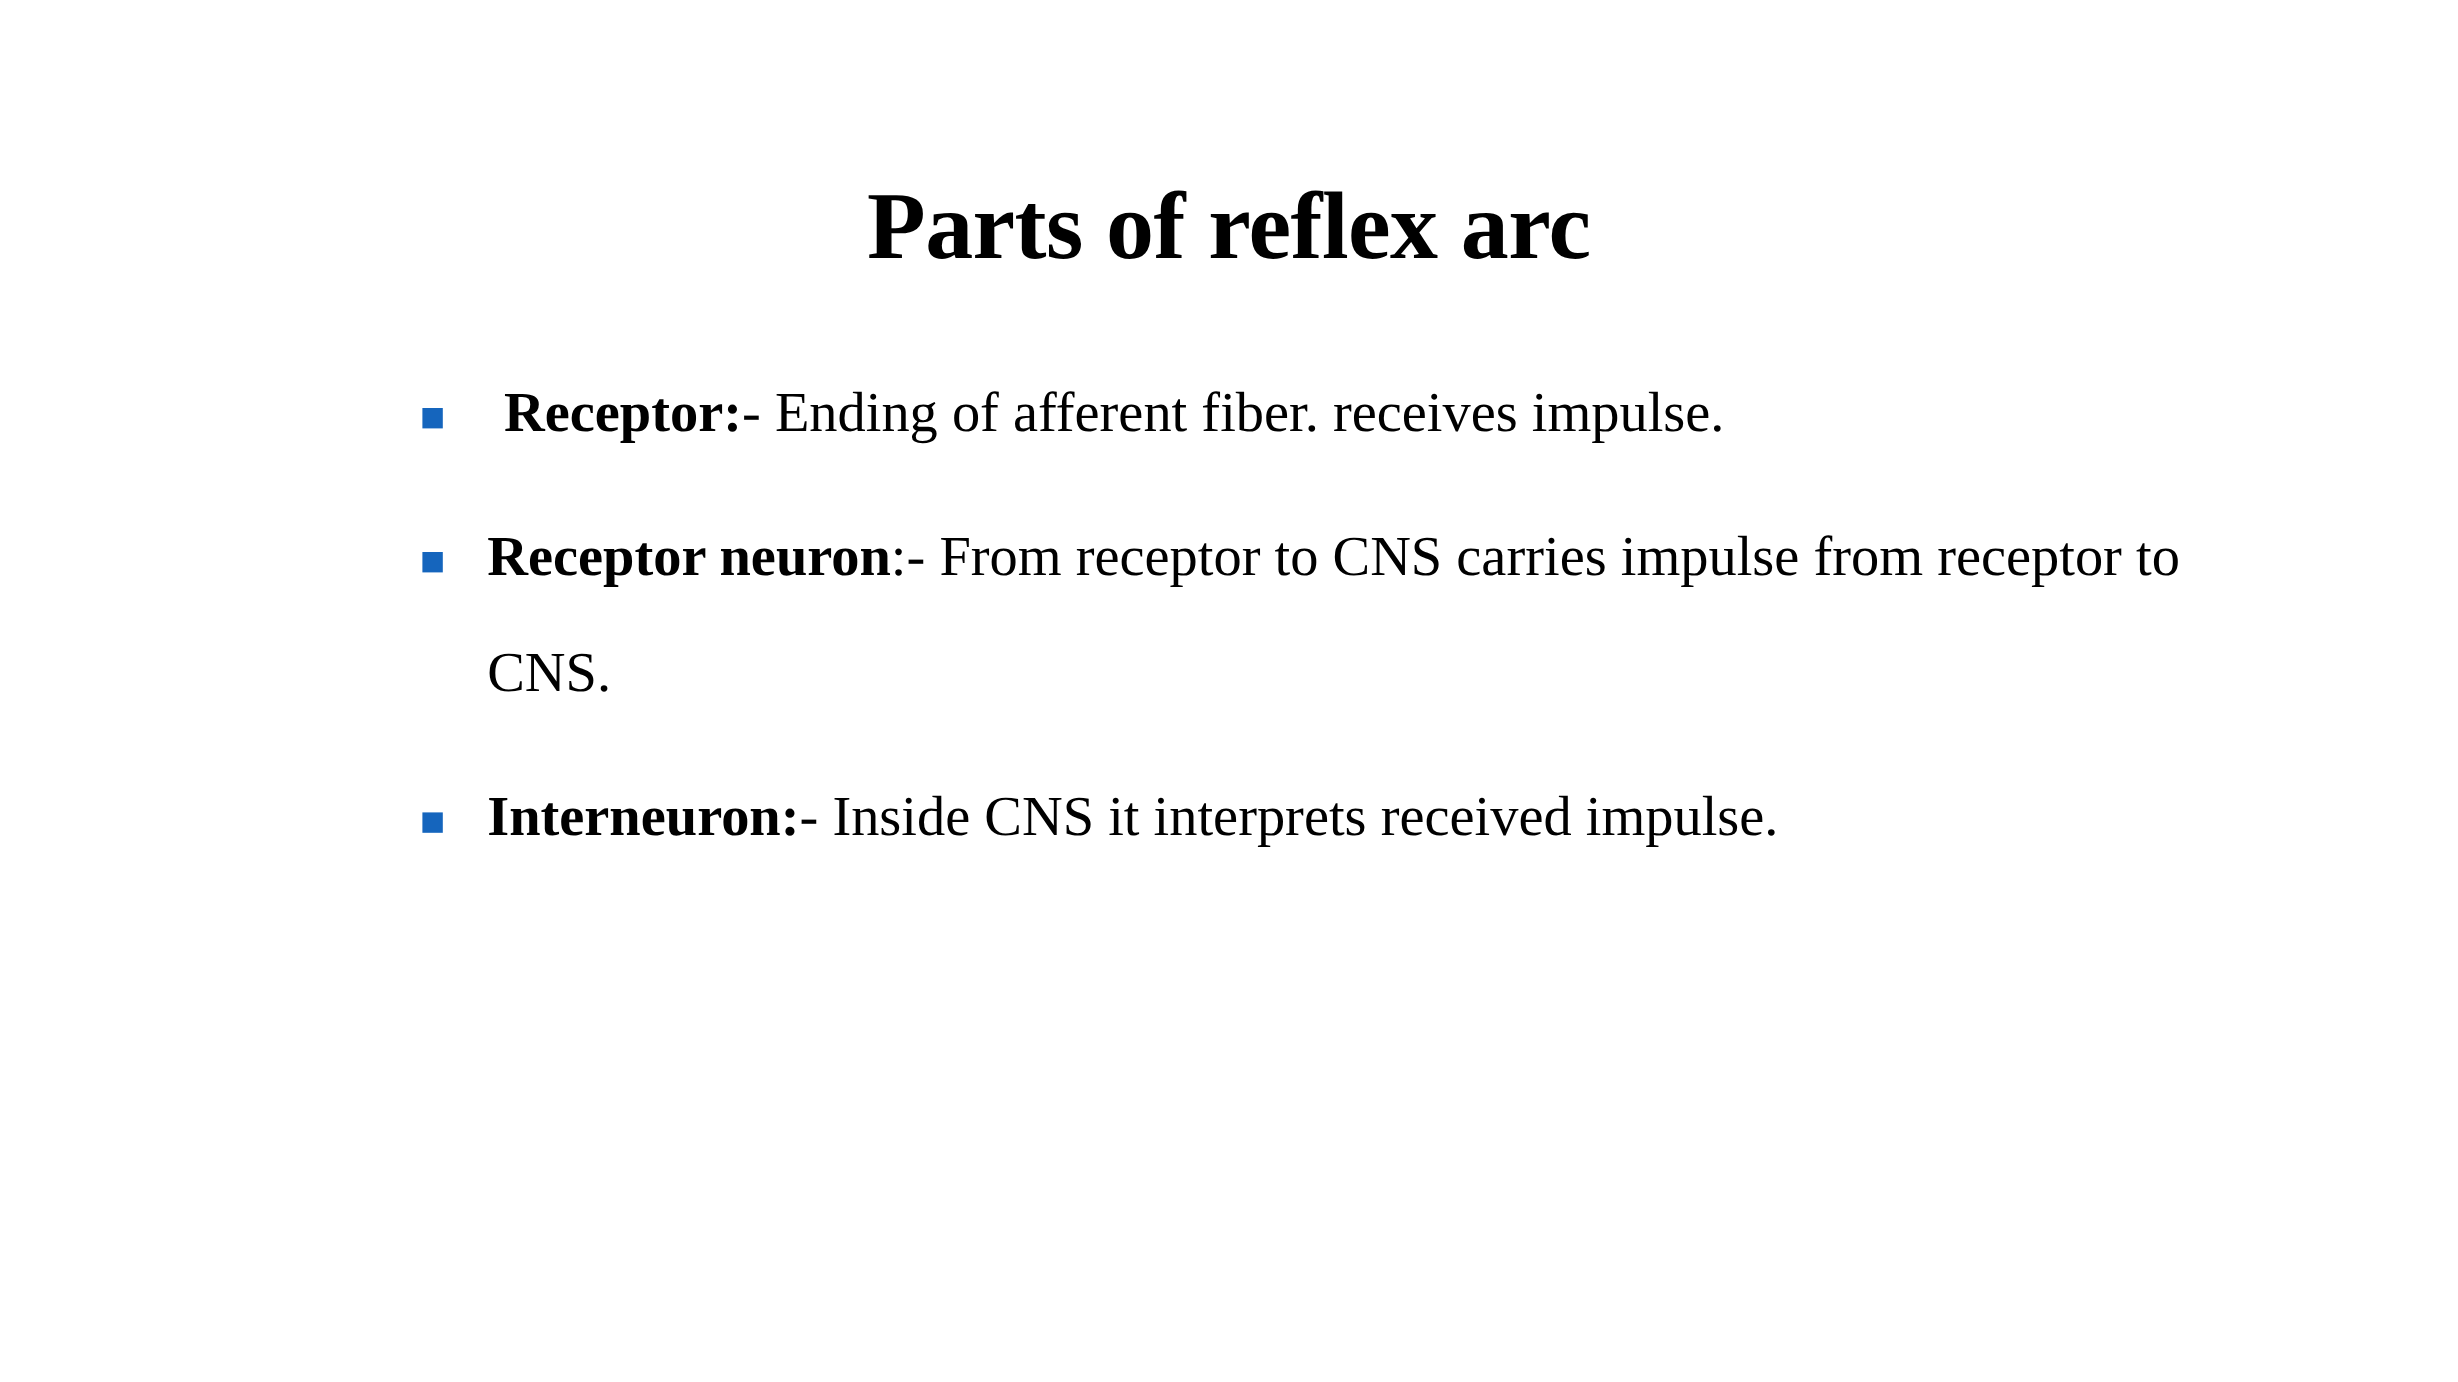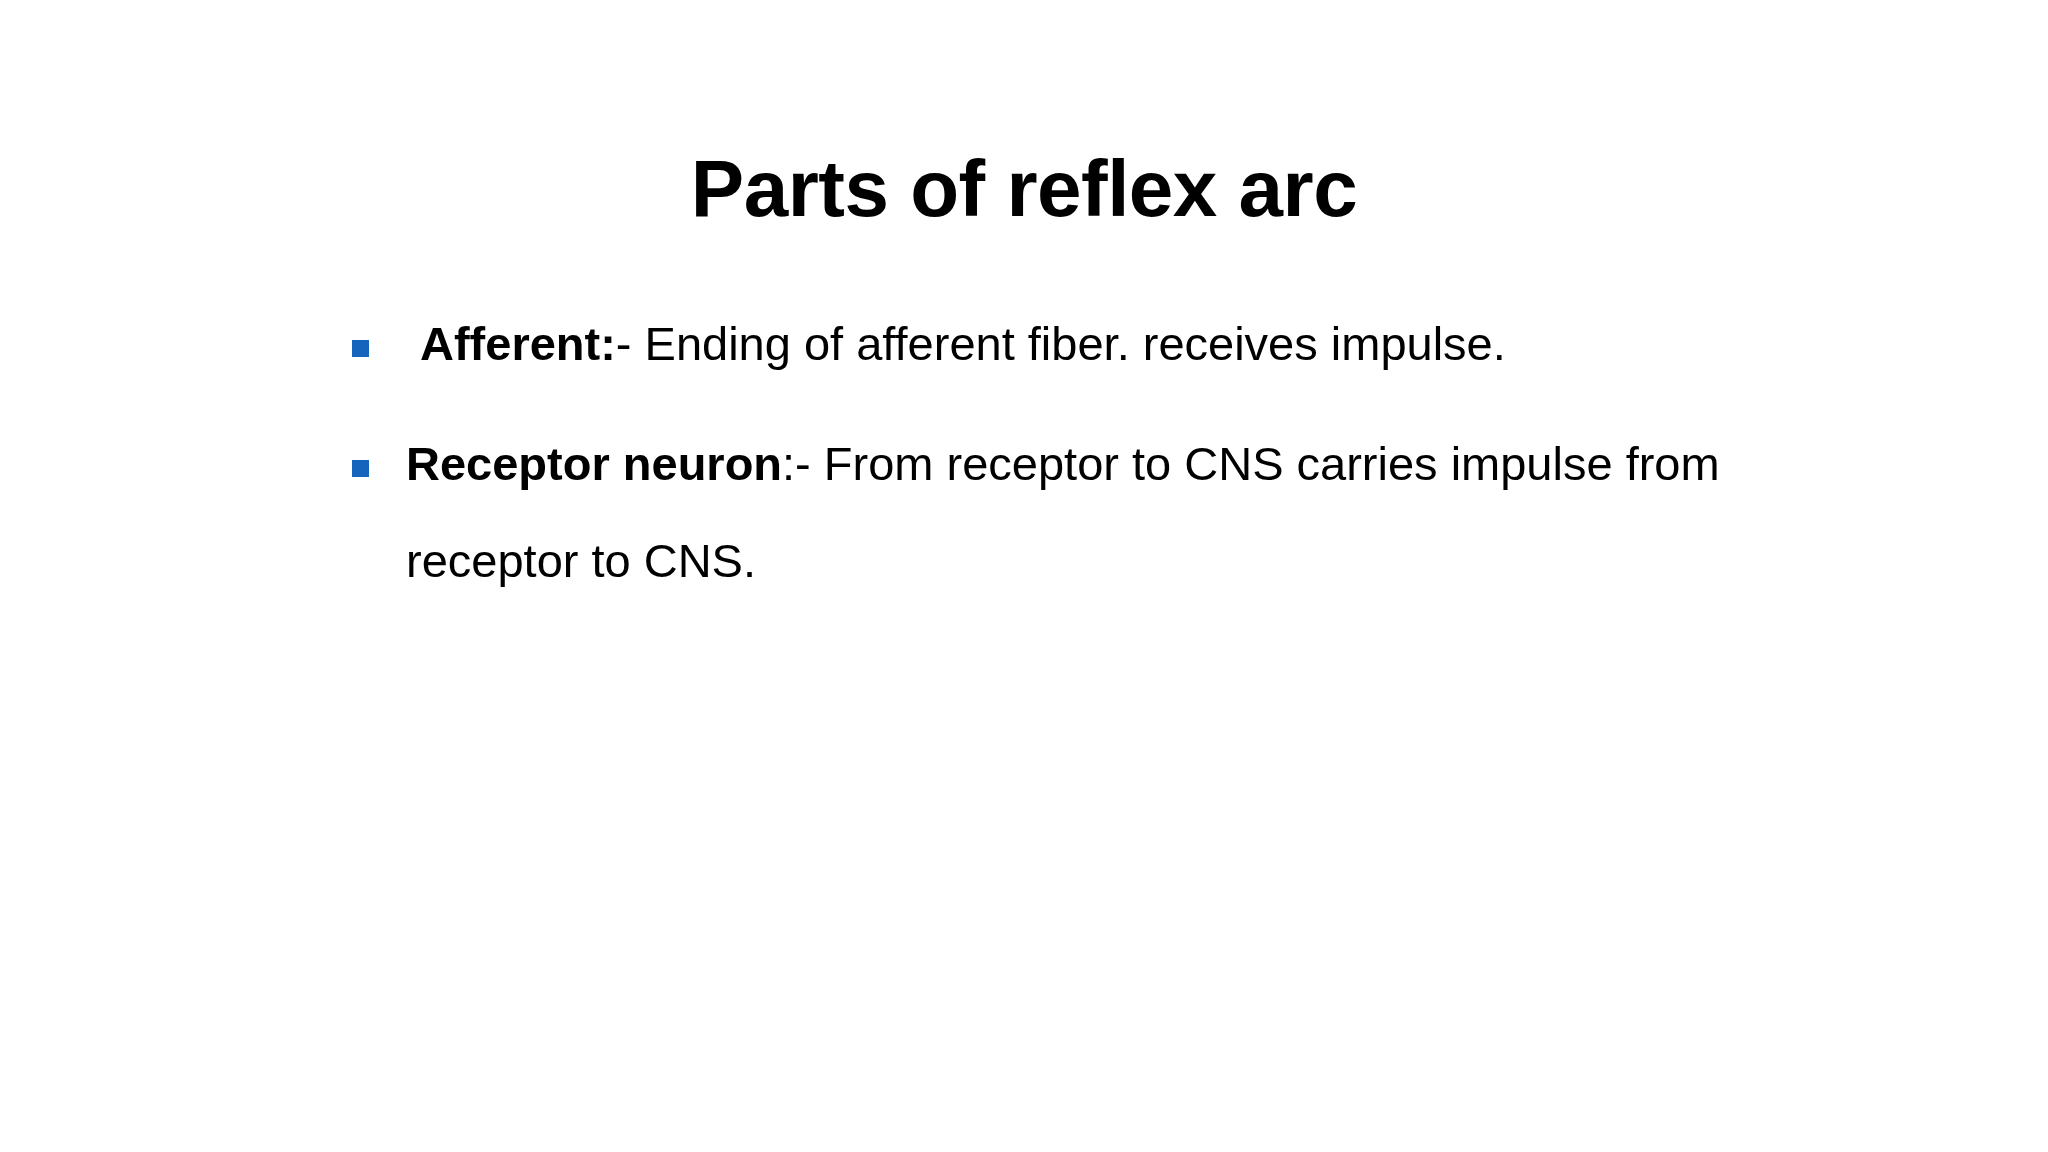--- a/index.html
+++ b/index.html
@@ -12,20 +12,21 @@
     height: 1152px;
     font-family: "Liberation Sans", sans-serif;
     -webkit-font-smoothing: antialiased;
   }
   .slide {
     position: relative;
     width: 2048px;
     height: 1152px;
     background: #ffffff;
     overflow: hidden;
+    font-family: Liberation Serif, serif;
   }
 
   
   .slide-title {
     position: absolute;
     left: 0;
     top: 92px;
     width: 2048px;
     text-align: center;
     font-size: 80px;
@@ -79,24 +80,28 @@
 <body>
 
 <div class="slide" style="background: rgb(255, 255, 255);">
 
   <h1 class="slide-title">Parts of reflex arc</h1>
 
   <div class="body-block">
 
     <div class="bullet-row row-receptor">
       <span class="bullet-marker" style="background: rgb(21, 101, 189);"></span>
-      <span class="bullet-text"><span class="lead">Afferent:</span><span class="tail">- Ending of afferent fiber. receives impulse.</span></span>
+      <span class="bullet-text"><span class="lead">Receptor:</span><span class="tail">- Ending of afferent fiber. receives impulse.</span></span>
     </div>
 
     <div class="bullet-row row-afferent">
       <span class="bullet-marker" style="background: rgb(21, 101, 189);"></span>
       <span class="bullet-text"><span class="lead">Receptor neuron</span><span class="tail">:- From receptor to CNS carries impulse from receptor to CNS.</span></span>
     </div>
 
+    <div class="bullet-row row-interneuron">
+      <span class="bullet-marker" style="background: rgb(21, 101, 189);"></span>
+      <span class="bullet-text"><span class="lead">Interneuron:</span><span class="tail">- Inside CNS it interprets received impulse.</span></span>
+    </div>
 
   </div>
 
 </div>
 
 </body></html>

